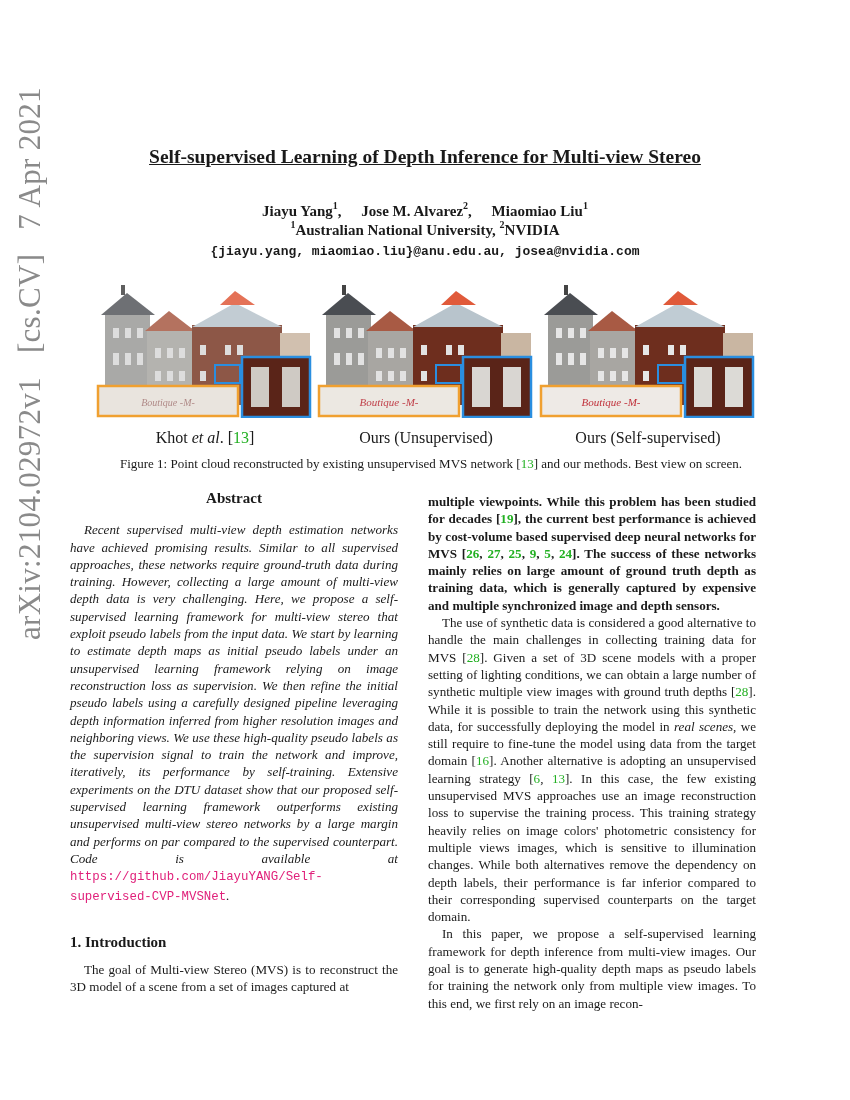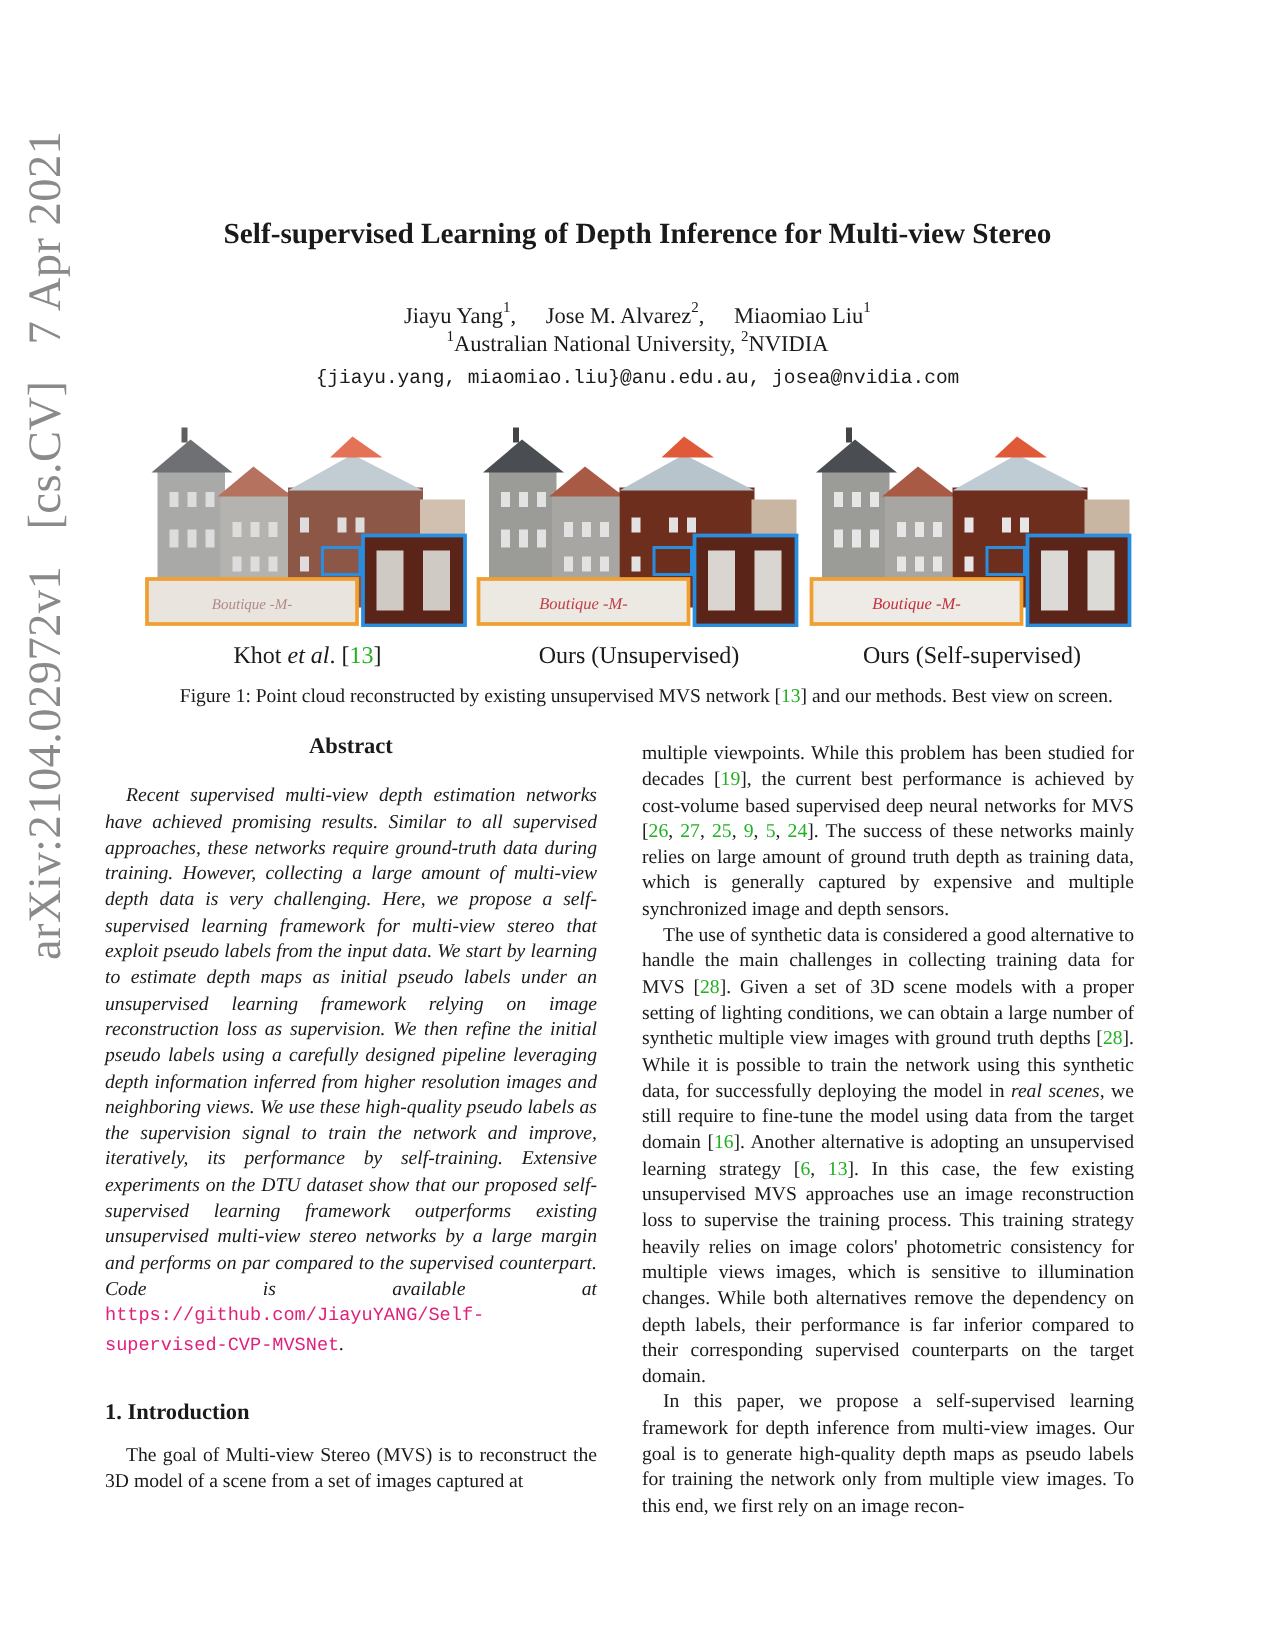--- a/index.html
+++ b/index.html
@@ -2,34 +2,34 @@
 <html><head>
 <meta charset="utf-8">
 <style>
   html, body { margin:0; padding:0; background:#ffffff; }
   body { width:850px; height:1100px; position:relative; overflow:hidden;
          font-family:"Liberation Serif", "DejaVu Serif", serif; color:#1a1a1a; }
   .arxiv { position:absolute; left:12px; top:640px; transform-origin:0 0; transform:rotate(-90deg);
            font-size:31px; color:#8a8a8a; white-space:nowrap; letter-spacing:0.3px; width:560px; }
   .arxiv span.gap { display:inline-block; width:16px; }
   .title { position:absolute; top:146px; left:0; width:850px; text-align:center;
-           font-weight:bold; font-size:19.5px; }
-  .authors { position:absolute; top:202px; left:0; width:850px; text-align:center; font-size:15px; line-height:19px; }
+           font-weight:bold; font-size:19.5px;text-decoration:underline; }
+  .authors { position:absolute; top:202px; left:0; width:850px; text-align:center; font-size:15px; line-height:19px;font-weight:bold; }
   .authors .sep { display:inline-block; width:16px; }
   .authors sup { font-size:10px; vertical-align:7px; line-height:0; }
   .emails { font-family:"Liberation Mono", "DejaVu Sans Mono", monospace; font-size:13px; margin-top:2px; }
   .figure { position:absolute; top:283px; left:95px; width:670px; height:170px; }
   .panel { position:absolute; top:0; width:220px; height:165px;text-decoration:underline; }
   .panel .img { position:absolute; left:0; top:0; width:220px; height:135px; }
   .panel .cap { position:absolute; top:146px; left:0; width:220px; text-align:center; font-size:16px; }
   .cite { color:#22b022; }
   .figcap { position:absolute; top:456px; left:0; width:742px; text-align:right; font-size:13px; }
   .col { position:absolute; width:328px; font-size:13.1px; line-height:17.3px; text-align:justify; }
   .col p { margin:0; text-indent:14px; }
-  .col p.noindent { text-indent:0; }
+  .col p.noindent { text-indent:0;font-weight:bold; }
   .left { left:70px; top:490px; }
   .right { left:428px; top:493px; }
   h2.abs { font-size:15px; text-align:center; margin:0 0 14px 0; font-weight:bold; }
   .abstract { font-style:italic; }
   .url { font-family:"Liberation Mono", "DejaVu Sans Mono", monospace; font-style:normal; color:#e0207a; font-size:12.4px; }
   h2.sec { font-size:15px; margin:28px 0 10px 0; font-weight:bold; }
 </style>
 </head>
 <body>
 

